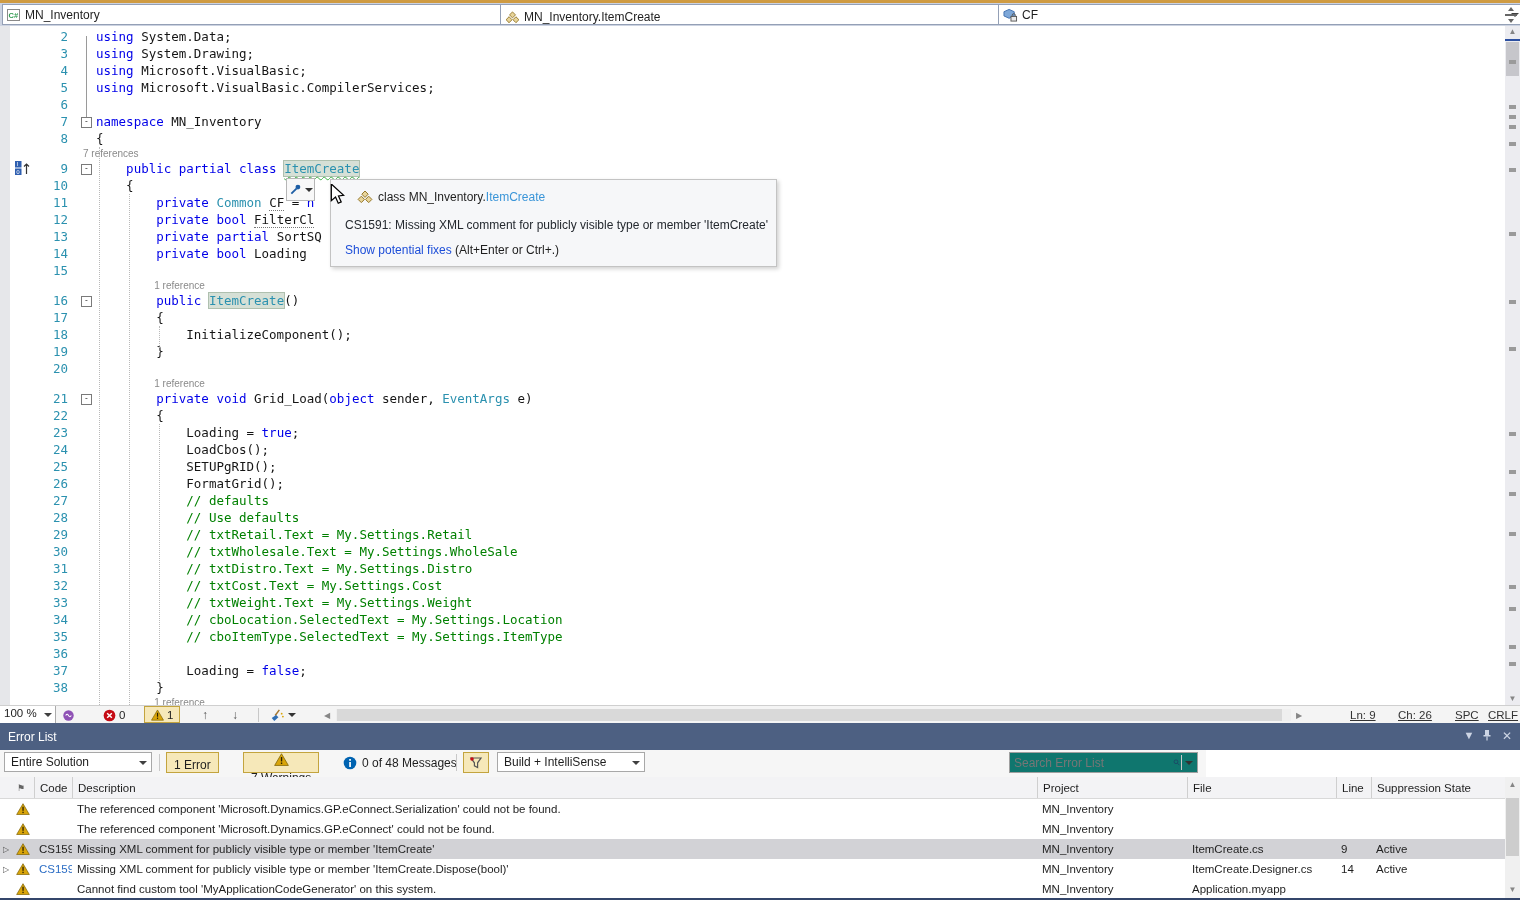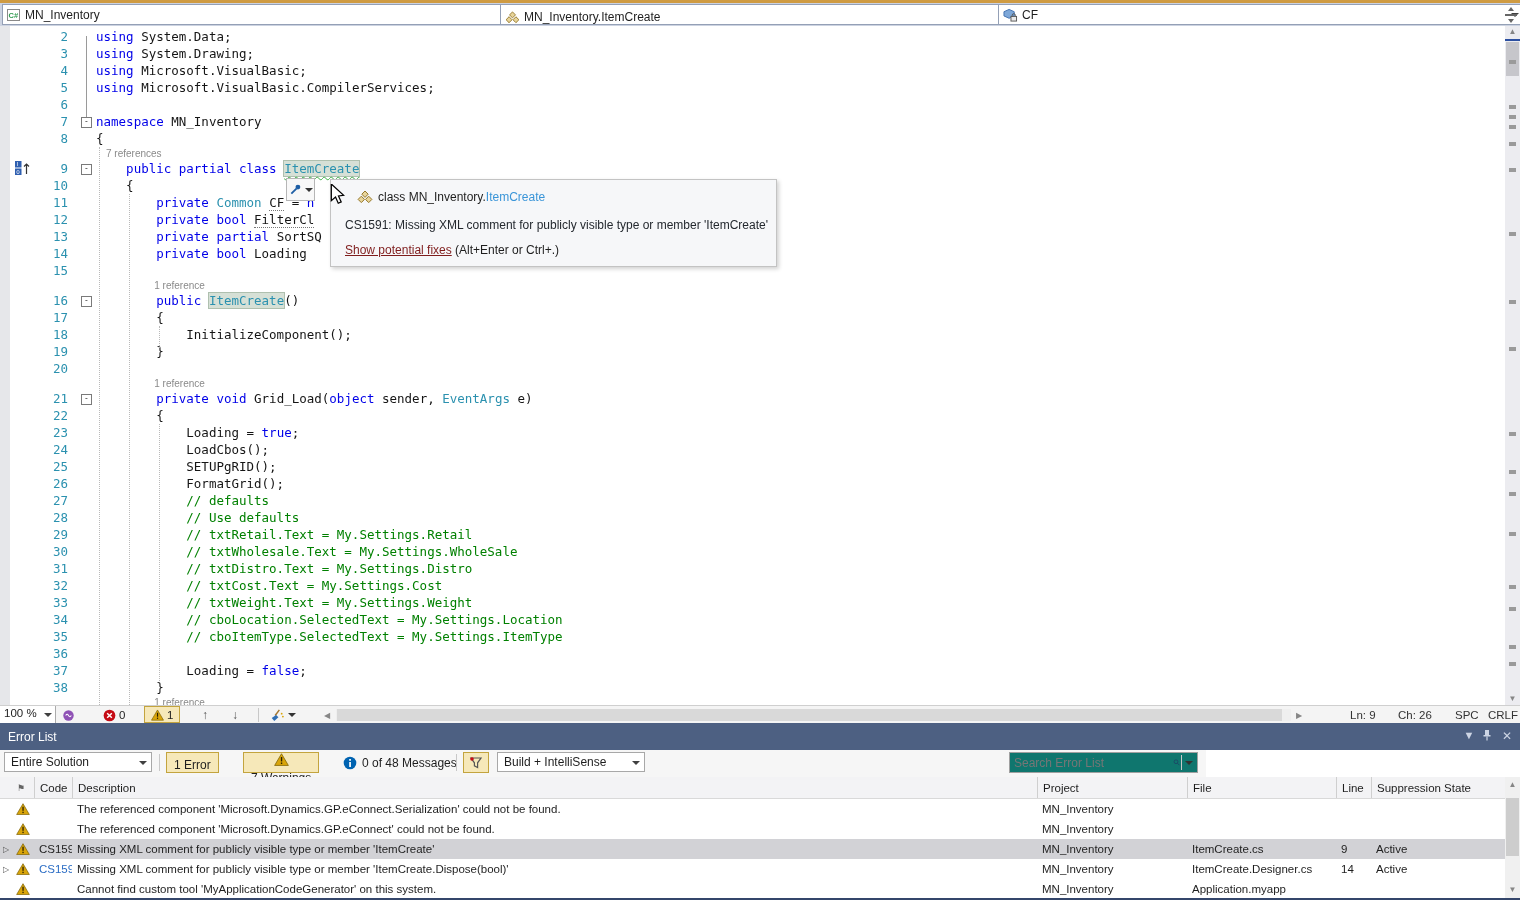--- a/index.html
+++ b/index.html
@@ -33,38 +33,38 @@
   .gly{position:absolute;left:15px;top:1px;}
   .iguide{position:absolute;width:0;border-left:1px dotted #b9b9b9;}
   
   #qa-btn{position:absolute;left:286px;top:152px;width:27px;height:21px;background:#f8f8f8;
           border:1px solid #b6b6b6;display:flex;align-items:center;justify-content:center;gap:3px;}
   #tooltip{position:absolute;left:330px;top:153px;width:445px;height:86px;background:#f6f7f9;
            border:1px solid #c3c3c3;box-shadow:2px 2px 4px rgba(0,0,0,.18);font-size:12px;}
   #tt-r1{position:absolute;left:12px;top:10px;display:flex;align-items:center;gap:5px;padding-left:14px;}
   #tt-r2{position:absolute;left:14px;top:38px;color:#24292f;}
   #tt-r3{position:absolute;left:14px;top:63px;}
-  #tt-link{color:#7f1d1d;text-decoration:underline;} #tt-name{color:#3a95d8;}
+  #tt-link{color:#1d4ed8;} #tt-name{color:#3a95d8;}
   #cursor{position:absolute;left:330px;top:158px;}
   
   #vscroll{position:absolute;left:1505px;top:26px;width:15px;height:679px;background:#ececf0;}
   .sb-arrow{position:absolute;left:0;width:15px;height:12px;color:#868686;font-size:8px;text-align:center;line-height:12px;}
   #vthumb{position:absolute;left:1px;top:16px;width:13px;height:34px;background:#c6c6cb;}
   #vcaret{position:absolute;left:0;top:13px;width:15px;height:2px;background:#2c4fa0;}
   .vmark{position:absolute;left:4px;width:7px;height:4px;background:#9a9a9a;}
   
   #ed-status{position:absolute;left:0;top:705px;width:1520px;height:18px;background:#f4f4f4;
              border-top:1px solid #cfcfcf;font-size:11.5px;}
   #zoom-combo{position:absolute;left:0;top:0;width:56px;height:17px;background:#fff;
               border-right:1px solid #ababab;padding:1px 4px 0 4px;box-sizing:border-box;}
   .st-item{position:absolute;top:0;height:18px;display:flex;align-items:center;gap:3px;}
   .gold-toggle{background:#f6e8b9;border:1px solid #c3a43e;box-sizing:border-box;padding:0 6px;height:17px;}
   #hscroll{position:absolute;left:336px;top:3px;width:955px;height:12px;background:#efefef;}
   #hthumb{position:absolute;left:1px;top:0;width:945px;height:12px;background:#d9d9d9;}
-  .mono-pos{color:#333;}
+  .mono-pos{color:#333;text-decoration:underline;}
   
   #el-title{position:absolute;left:0;top:723px;width:1520px;height:27px;background:var(--titlebg);
             color:#fff;font-size:12px;display:flex;align-items:center;padding-left:8px;box-sizing:border-box;}
   .tb-ic{position:absolute;top:6px;color:#cdd5e4;font-size:11px;width:14px;text-align:center;}
   #el-toolbar{position:absolute;left:0;top:750px;width:1206px;height:27px;background:#f6f6f6;
               border-bottom:1px solid #d4d4d4;font-size:12px;}
   .tcombo{position:absolute;top:2px;height:20px;background:#fff;border:1px solid #a8a8a8;
           display:flex;align-items:center;padding:0 18px 0 6px;box-sizing:border-box;}
   .tbtn{position:absolute;top:2px;height:21px;display:flex;align-items:center;gap:5px;padding:0 7px;box-sizing:border-box;}
   .tbtn.gold{background:#f6e8b9;border:1px solid #c3a43e;flex-direction:column;}
@@ -169,21 +169,21 @@
           <span class="foldc">
             <span class="fbox">-</span>
           </span>
           <span class="ct"><span class="s-kw">namespace</span><span class="s-pl"> MN_Inventory</span></span>
         </div>
         <div class="crow">
           <span class="gut">8</span>
           <span class="foldc"></span>
           <span class="ct"><span class="s-pl">{</span></span>
         </div>
-        <div class="lens" style="padding-left: 106px;">7 references</div>
+        <div class="lens" style="padding-left: 83px;">7 references</div>
         <div class="crow">
           <span class="gut">9</span>
           <span class="foldc">
             <span class="fbox">-</span>
           </span>
           <span class="ct"><span class="s-pl">    </span><span class="s-kw">public partial class</span><span class="s-pl"> </span><span class="s-hl9">ItemCreate</span></span>
           <span class="gly"><svg width="17" height="15" viewBox="0 0 17 15">
               <rect x="0" y="0" width="6.5" height="6.5" fill="#2f5fb0"></rect>
               <text x="1.6" y="5.4" font-size="5.5" fill="#fff" font-family="DejaVu Sans">I</text>
               <rect x="0" y="7.5" width="6.5" height="6.5" fill="#2f5fb0"></rect>

